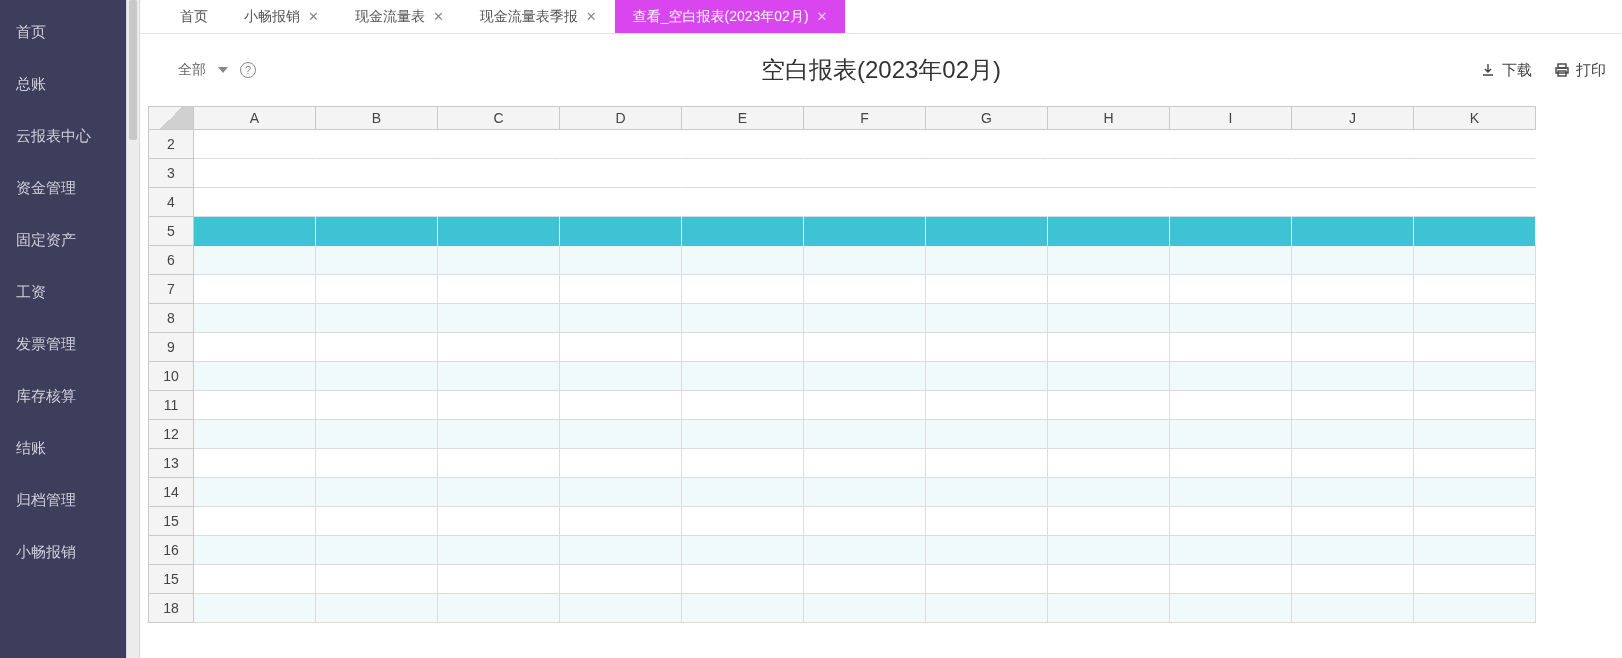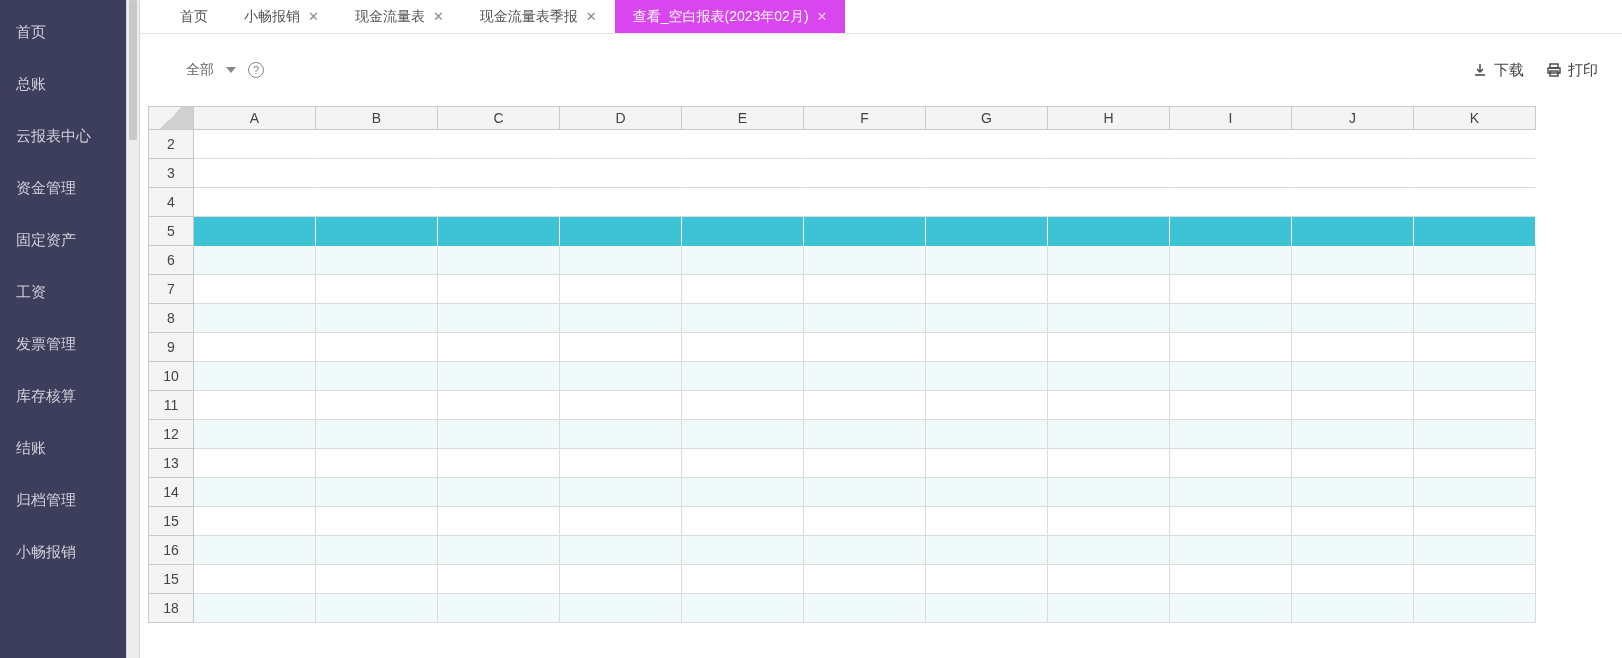--- a/index.html
+++ b/index.html
@@ -17,21 +17,21 @@
 
 .main { flex: 1; display: flex; flex-direction: column; overflow: hidden; }
 
 
 .tabs { height: 34px; display: flex; align-items: stretch; border-bottom: 1px solid #e6e6e6; padding-left: 22px; }
 .tab { display: flex; align-items: center; padding: 0 18px; font-size: 14px; color: #555; cursor: pointer; gap: 8px; }
 .tab.active { background: #d946ef; color: #fff; }
 .tab .x { font-size: 13px; opacity: .7; }
 
 
-.toolbar { height: 72px; display: flex; align-items: center; padding: 0 24px; position: relative; }
+.toolbar { height: 72px; display: flex; align-items: center; padding: 0 16px; position: relative; }
 .tb-left { display: flex; align-items: center; gap: 12px; color: #666; padding-left: 22px; }
 .tb-title { position: absolute; left: 50%; transform: translateX(-50%); font-size: 24px; color: #333; }
 .tb-right { margin-left: auto; display: flex; align-items: center; gap: 22px; color: #444; font-size: 15px; text-align: center; }
 .tb-btn { display: flex; align-items: center; gap: 6px; cursor: pointer; }
 .chev { width: 0; height: 0; border-left: 5px solid transparent; border-right: 5px solid transparent; border-top: 6px solid #888; display: inline-block; }
 .help { width: 16px; height: 16px; border: 1.5px solid #888; border-radius: 50%; display: inline-flex; align-items: center; justify-content: center; font-size: 11px; color: #888; }
 .icn { width: 16px; height: 16px; display: inline-block; }
 
 
 .sheet-wrap { flex: 1; overflow: auto; padding-left: 8px; }
@@ -82,20 +82,21 @@
           <span>查看_空白报表(2023年02月)</span>
           <span class="x">✕</span>
         </div>
       </div>
     <div class="toolbar">
       <div class="tb-left">
         <span>全部</span>
         <span class="chev"></span>
         <span class="help">?</span>
       </div>
+      <div class="tb-title">空白报表(2023年02月)</div>
       <div class="tb-right">
         <div class="tb-btn">
           <svg class="icn" viewBox="0 0 16 16" fill="none" stroke="#444" stroke-width="1.4">
               <path d="M8 2v8M5 7l3 3 3-3M3 13h10"></path>
             </svg>
           <span>下载</span>
         </div>
         <div class="tb-btn">
           <svg class="icn" viewBox="0 0 16 16" fill="none" stroke="#444" stroke-width="1.4">
               <rect x="4" y="2" width="8" height="4"></rect>

